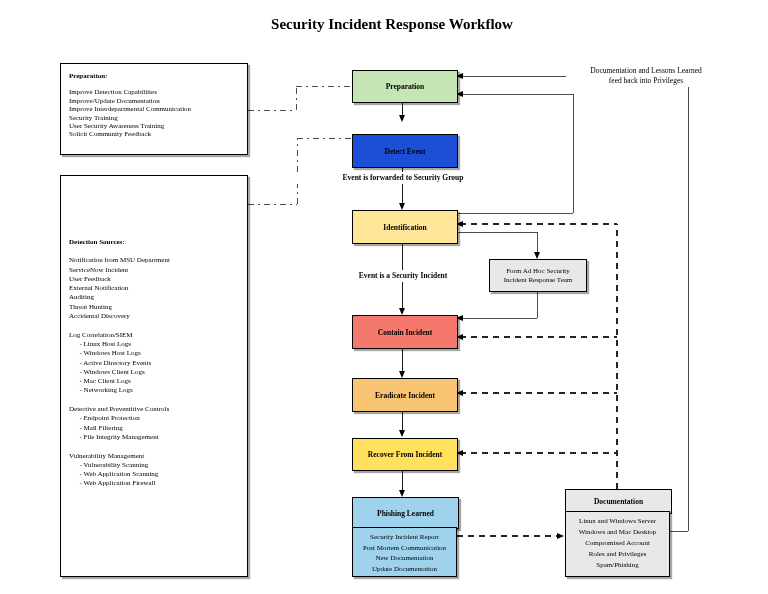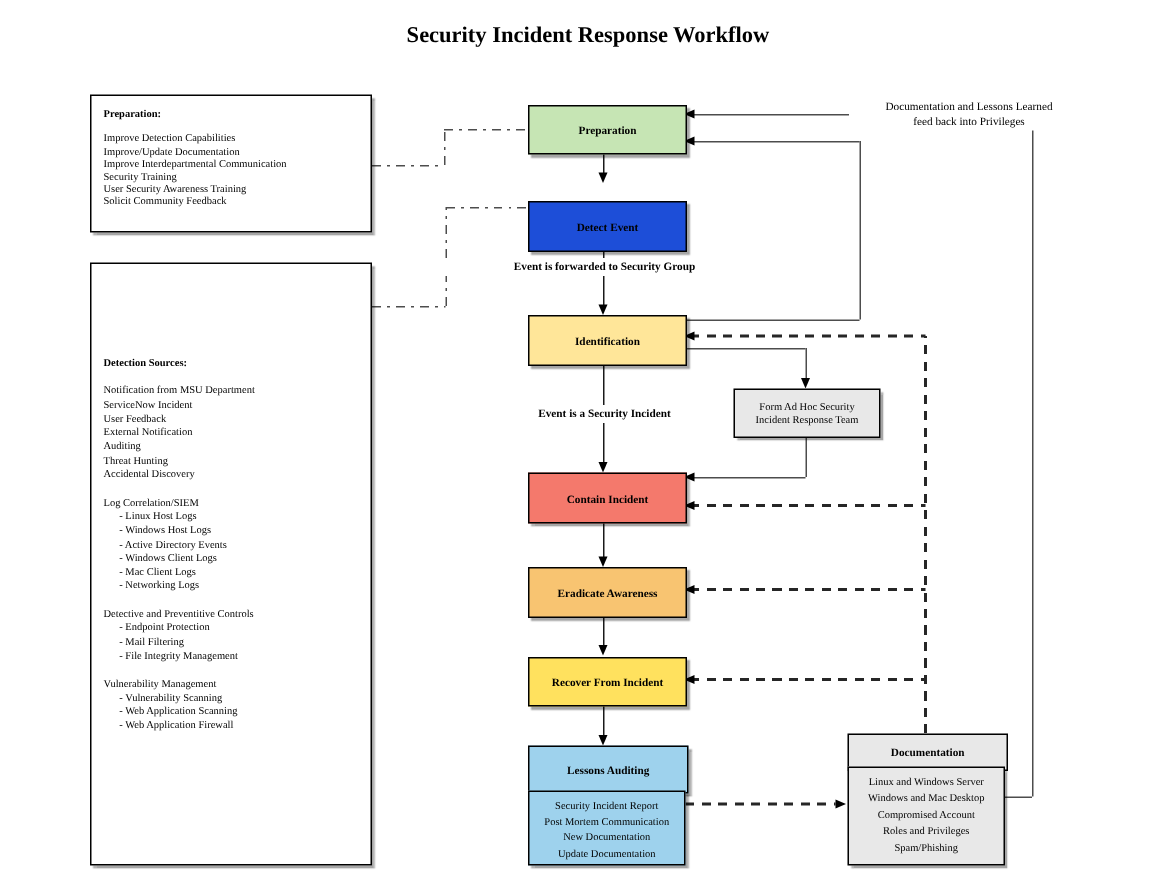--- a/index.html
+++ b/index.html
@@ -142,24 +142,24 @@
         <div class="ln">      - Vulnerability Scanning</div>
         <div class="ln">      - Web Application Scanning</div>
         <div class="ln">      - Web Application Firewall</div>
       </div>
   </div>
 
   <div class="abs node" style="top: 70px; left: 352px; width: 104px; height: 31px; background: rgb(198, 229, 180);">Preparation</div>
   <div class="abs node" style="top: 122px; left: 352px; width: 104px; height: 32px; background: #1d4ed8; margin-top: 12px;">Detect Event</div>
   <div class="abs node" style="top: 210px; left: 352px; width: 104px; height: 32px; background: rgb(255, 230, 153);">Identification</div>
   <div class="abs node" style="top: 315px; left: 352px; width: 104px; height: 32px; background: rgb(244, 121, 108);">Contain Incident</div>
-  <div class="abs node" style="top: 378px; left: 352px; width: 104px; height: 32px; background: rgb(248, 196, 113);">Eradicate Awareness</div>
+  <div class="abs node" style="top: 378px; left: 352px; width: 104px; height: 32px; background: rgb(248, 196, 113);">Eradicate Incident</div>
   <div class="abs node" style="top: 438px; left: 352px; width: 104px; height: 31px; background: rgb(255, 225, 94); text-align: center;">Recover From Incident</div>
 
-  <div class="abs node" style="top: 497px; left: 352px; width: 105px; height: 30px; background: rgb(158, 210, 237);">Lessons Auditing</div>
+  <div class="abs node" style="top: 497px; left: 352px; width: 105px; height: 30px; background: rgb(158, 210, 237);">Phishing Learned</div>
   <div class="abs body" style="top: 527px; left: 352px; width: 105px; height: 50px; line-height: 10.5px; background: rgb(158, 210, 237);">
 
   <div>Security Incident Report</div>
       <div>Post Mortem Communication</div>
       <div>New Documentation</div>
       <div>Update Documentation</div>
     </div>
 
   <div class="abs node" style="top: 259px; left: 489px; width: 96px; height: 31px; font-weight: normal; font-size: 7px; flex-direction: column; background: rgb(232, 232, 232);">
     <div>Form Ad Hoc Security</div>

